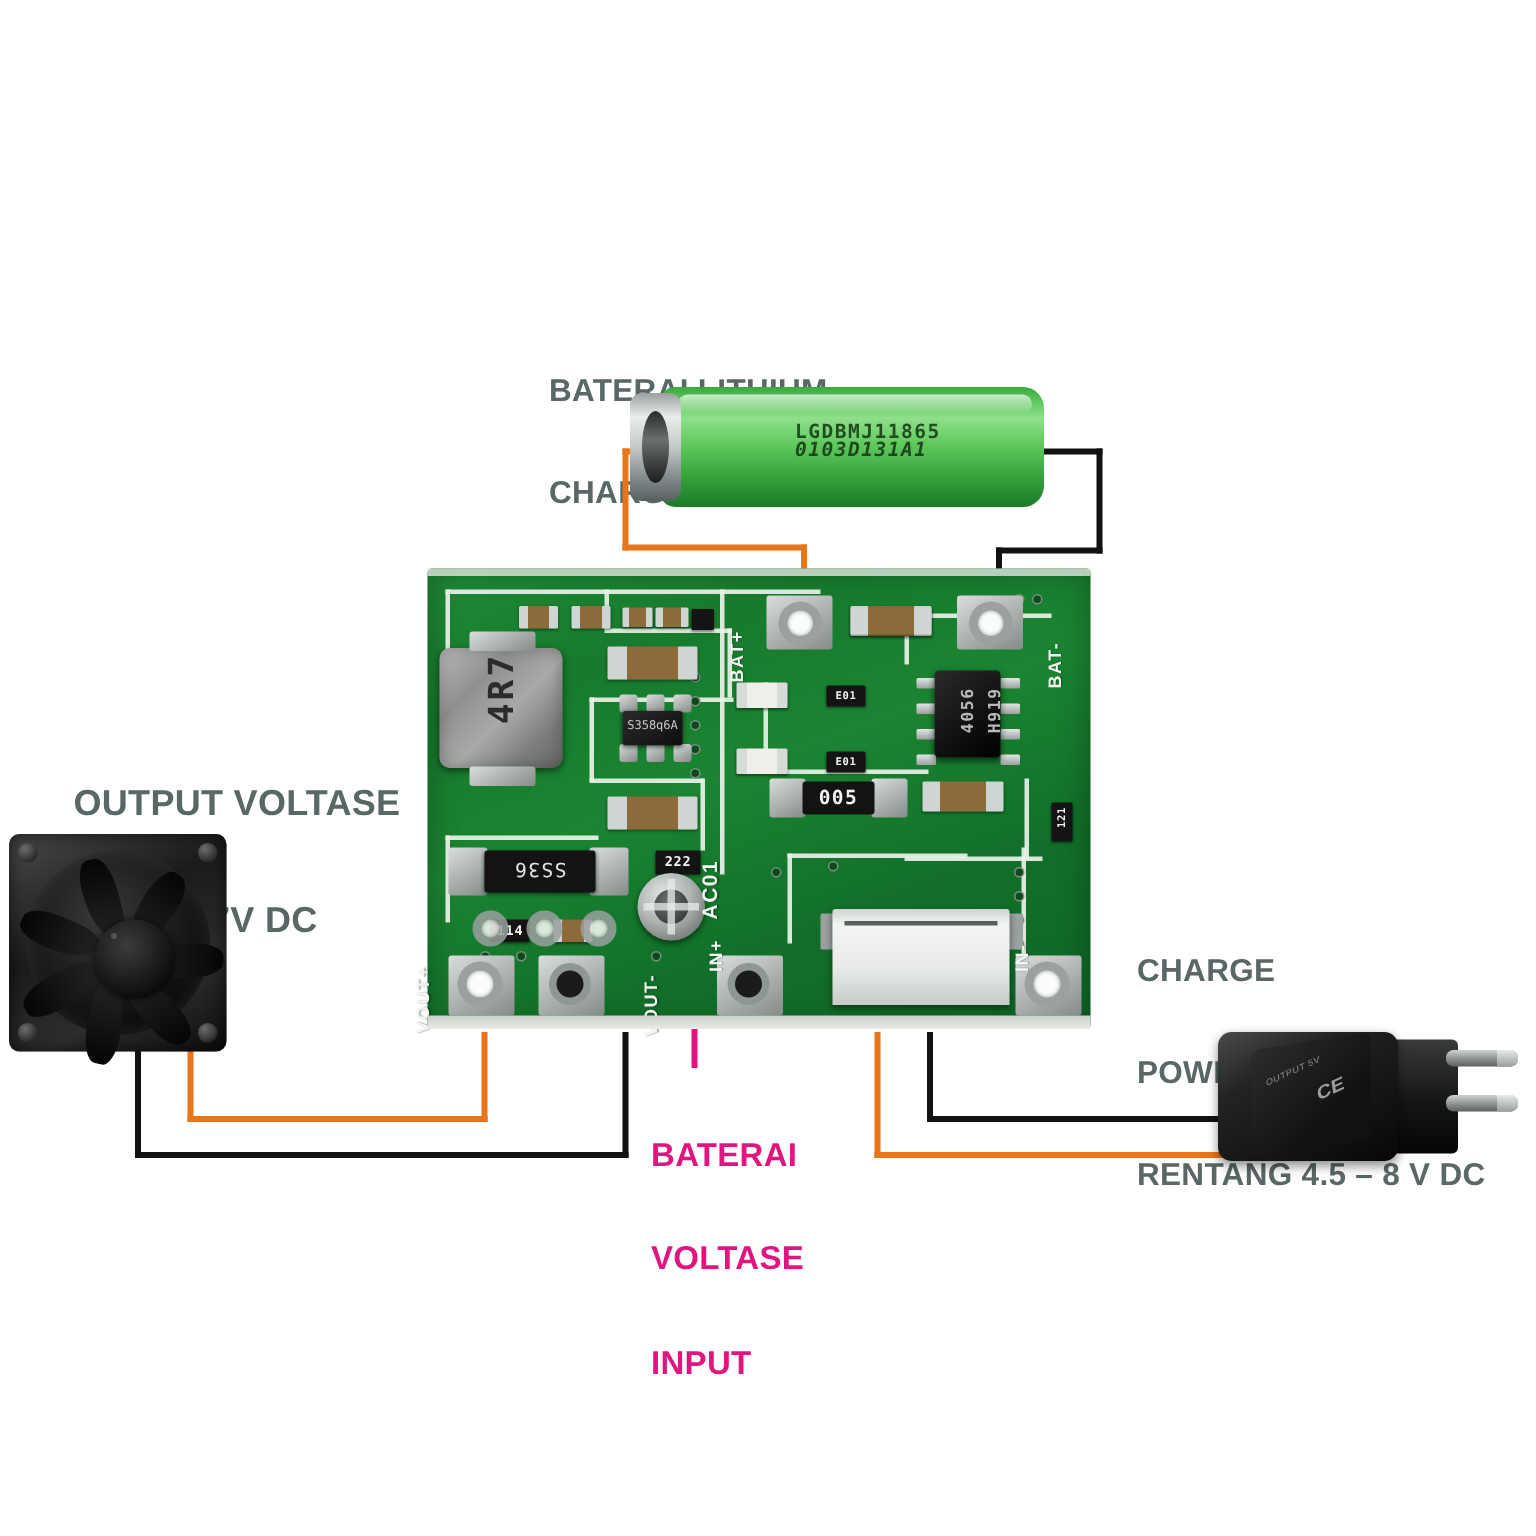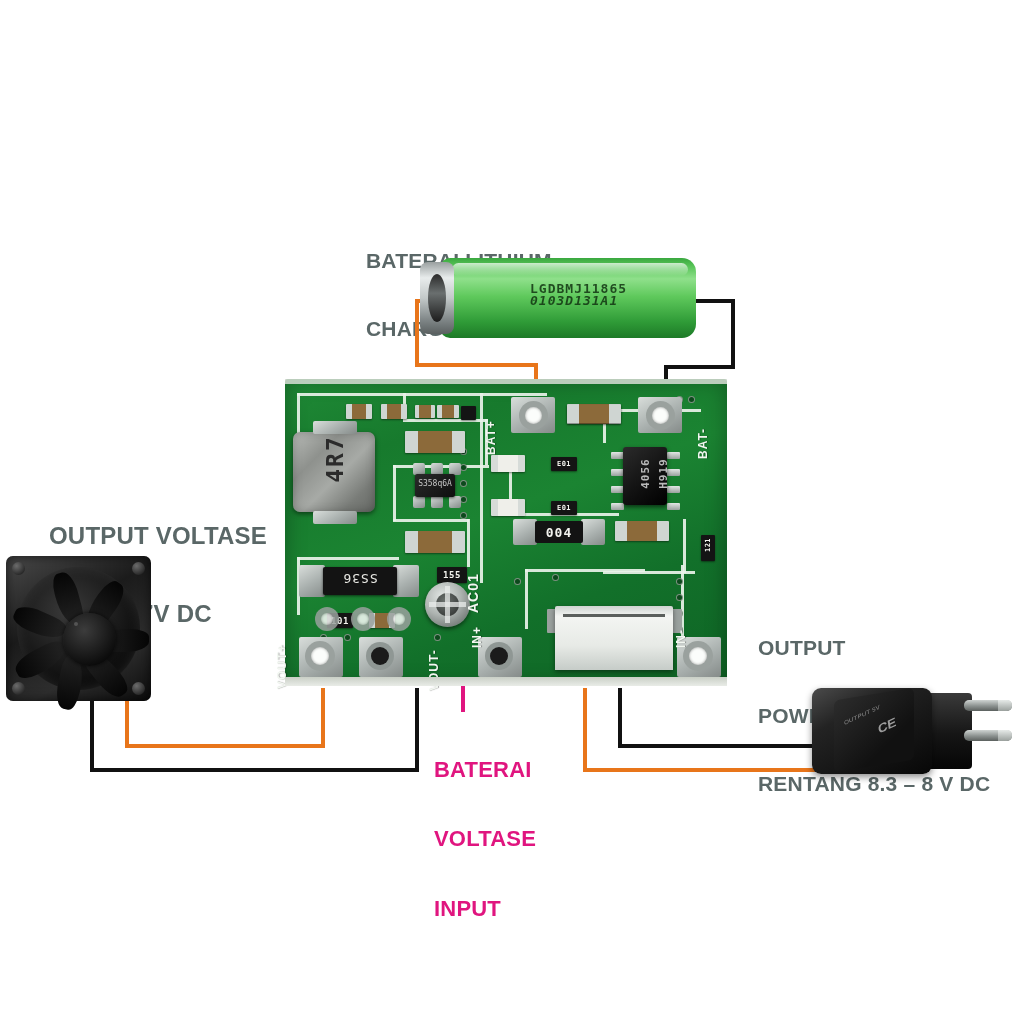--- a/index.html
+++ b/index.html
@@ -151,23 +151,23 @@
     <div>BATERAI LITHIUM</div>
     <div>CHARGE ATAU DISCHARGE</div>
   </div>
 
   <div class="note" id="note-output">
     <div>OUTPUT VOLTASE</div>
     <div>4.3V – 27V DC</div>
   </div>
 
   <div class="note" id="note-input">
-    <div>OUTPUT</div>
+    <div>CHARGE</div>
     <div>POWER USB 5V</div>
-    <div>RENTANG 8.3 – 8 V DC</div>
+    <div>RENTANG 4.5 – 8 V DC</div>
   </div>
 
   <div class="note" id="note-pot">
     <div>BATERAI</div>
     <div>VOLTASE</div>
     <div>INPUT</div>
   </div>
 
   <div class="ln or" style="left:415px;top:299px;width:38px;height:4px;"></div>
   <div class="ln or" style="left:415px;top:299px;width:4px;height:68px;"></div>
@@ -269,47 +269,47 @@
     <div class="pad" style="left:146px;top:84px;width:12px;height:12px;"></div>
     <div class="pad" style="left:164px;top:84px;width:12px;height:12px;"></div>
     <div class="pad" style="left:128px;top:117px;width:12px;height:12px;"></div>
     <div class="pad" style="left:146px;top:117px;width:12px;height:12px;"></div>
     <div class="pad" style="left:164px;top:117px;width:12px;height:12px;"></div>
     <div id="sot">
       <div id="sot-txt">S358q6A</div>
     </div>
 
     <div class="smd blk" style="left:152px;top:188px;width:30px;height:16px;"></div>
-    <div class="smd-lbl" style="left:155px;top:191px;width:24px;text-align:center;">155</div>
+    <div class="smd-lbl" style="left:155px;top:191px;width:24px;text-align:center;">222</div>
 
     <div class="pad" style="left:14px;top:186px;width:26px;height:32px;"></div>
     <div class="pad" style="left:108px;top:186px;width:26px;height:32px;"></div>
     <div id="diode">
       <div id="diode-txt">SS36</div>
     </div>
 
     <div class="smd blk" style="left:42px;top:234px;width:26px;height:15px;"></div>
-    <div class="smd-lbl" style="left:44px;top:237px;width:22px;text-align:center;">101</div>
+    <div class="smd-lbl" style="left:44px;top:237px;width:22px;text-align:center;">114</div>
     <div class="smd" style="left:84px;top:234px;width:26px;height:15px;"></div>
 
     <div id="pot">
       <div class="pot-cross"></div>
     </div>
 
     <div class="smd wht" style="left:206px;top:76px;width:34px;height:17px;"></div>
     <div class="smd wht" style="left:206px;top:120px;width:34px;height:17px;"></div>
     <div class="smd blk" style="left:266px;top:78px;width:26px;height:14px;"></div>
     <div class="smd-lbl" style="left:268px;top:81px;width:22px;text-align:center;font-size:7px;">E01</div>
     <div class="smd blk" style="left:266px;top:122px;width:26px;height:14px;"></div>
     <div class="smd-lbl" style="left:268px;top:125px;width:22px;text-align:center;font-size:7px;">E01</div>
 
     <div class="pad" style="left:228px;top:140px;width:24px;height:26px;"></div>
     <div class="pad" style="left:296px;top:140px;width:24px;height:26px;"></div>
     <div id="res000">
-      <div id="res000-txt">004</div>
+      <div id="res000-txt">005</div>
     </div>
 
     <div class="smd" style="left:282px;top:25px;width:54px;height:20px;"></div>
     <div class="smd" style="left:330px;top:142px;width:54px;height:20px;"></div>
     <div class="smd blk" style="left:416px;top:156px;width:14px;height:26px;"></div>
     <div class="smd-lbl" style="left:414px;top:162px;width:18px;text-align:center;font-size:7px;transform:rotate(-90deg);">121</div>
 
     <div class="icpin" style="left:326px;top:73px;"></div>
     <div class="icpin" style="left:326px;top:90px;"></div>
     <div class="icpin" style="left:326px;top:107px;"></div>

